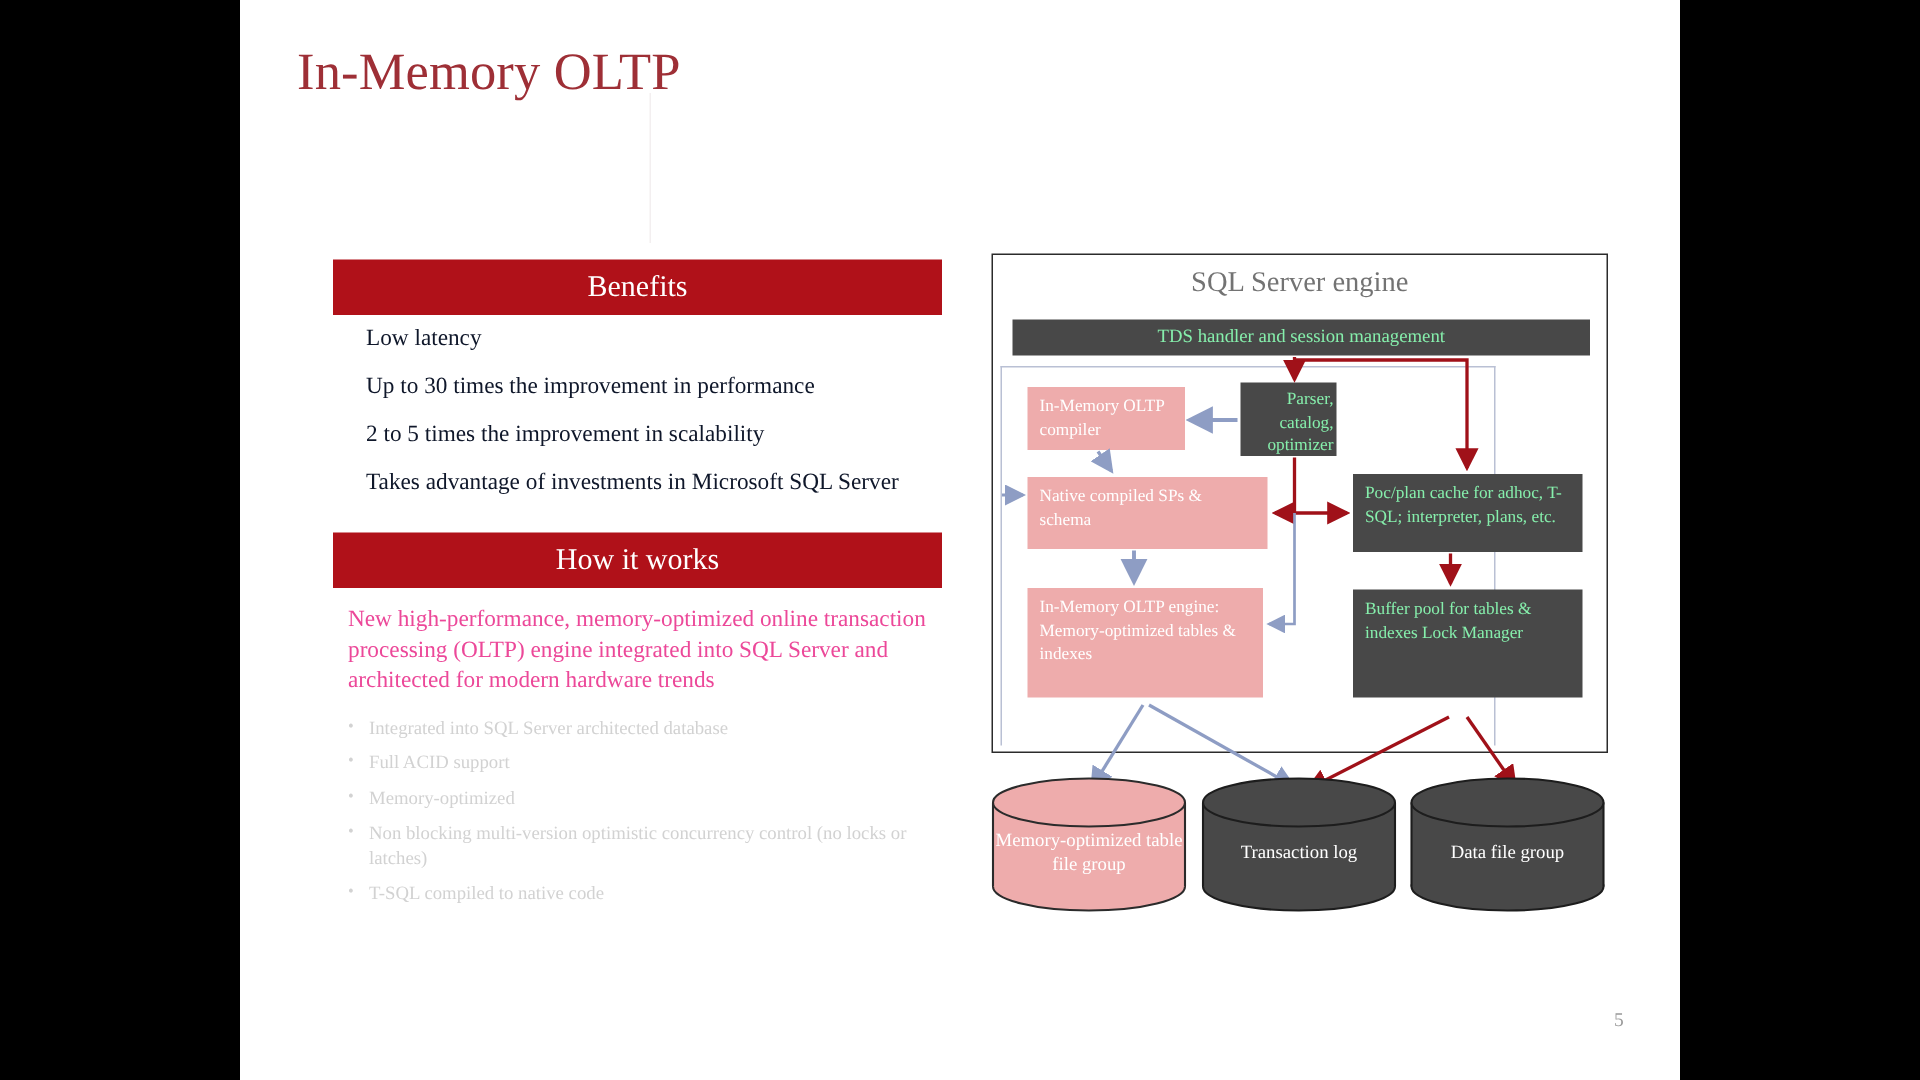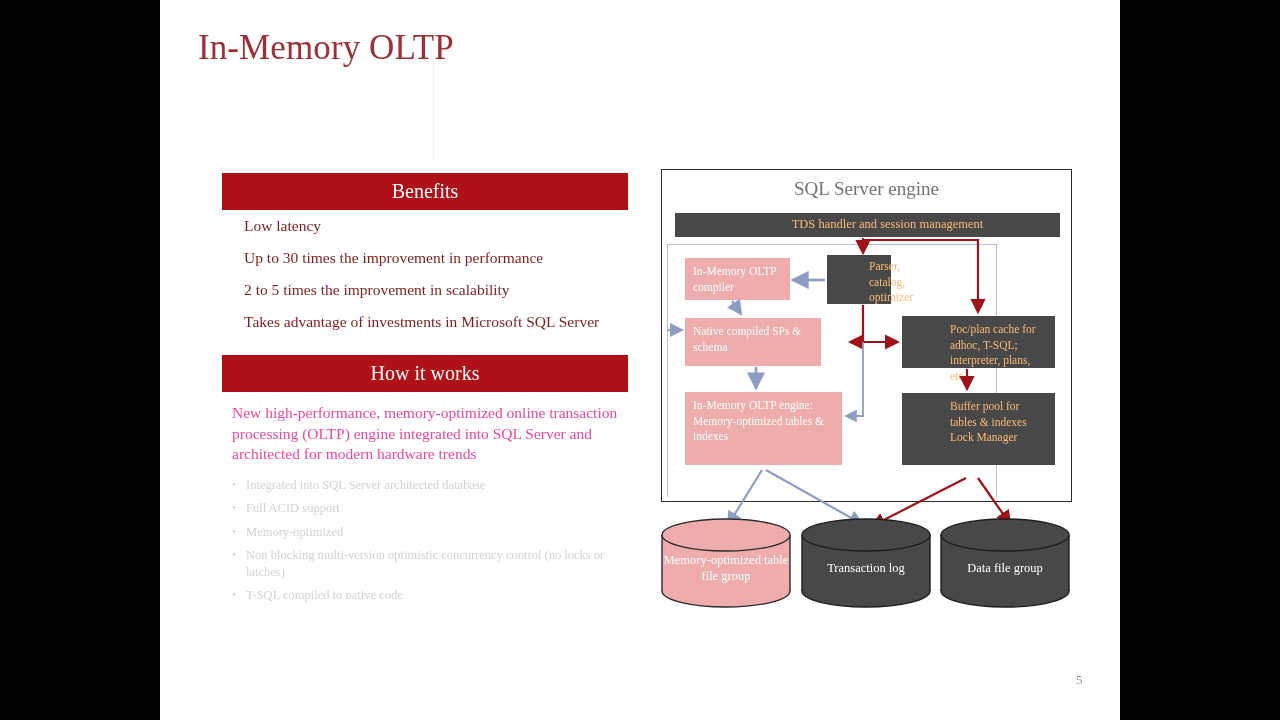--- a/index.html
+++ b/index.html
@@ -66,21 +66,21 @@
     padding: 6px 0 7px 0;
     line-height: 24px;
   }
   #benefits-list {
     margin: 0;
     padding: 0;
     list-style: none;
   }
   #benefits-list li {
     font-size: 15.5px;
-    color: #7f1d1d;
+    color: #0f172a;
     line-height: 20px;
     padding: 6px 0 6px 22px;
   }
   #howitworks-body {
     font-size: 15.5px;
     color: #ec4899;
     line-height: 20.5px;
     padding: 11px 10px 0 10px;
   }
   #howitworks-bullets {
@@ -120,23 +120,22 @@
     left: 0;
     top: 8px;
     width: 100%;
     text-align: center;
     font-size: 19px;
     color: #737373;
   }
   .dark-box {
     position: absolute;
     background: #484848;
-    color: #fdba74;
-    box-sizing: border-box;
-    padding-left: 40px;
+    color: #86efac;
+    box-sizing: border-box;
   }
   .pink-box {
     position: absolute;
     background: #eeacac;
     color: #ffffff;
     box-sizing: border-box;
   }
   .box-text {
     font-size: 11.5px;
     line-height: 15.5px;
@@ -151,21 +150,21 @@
   #inner-frame {
     position: absolute;
     left: 5px; top: 74px; width: 330px; height: 253px;
     border: 1.5px solid #b9c0d4;
     border-bottom: none;
     box-sizing: border-box;
   }
   #oltp-compiler-box { left: 23px; top: 88px; width: 105px; height: 42px; }
   #parser-box { left: 165px; top: 85px; width: 64px; height: 49px; text-align: right; }
   #parser-box .box-text { padding: 4px 2px; }
-  #native-sps-box { left: 23px; top: 148px; width: 136px; height: 48px; }
+  #native-sps-box { left: 23px; top: 148px; width: 160px; height: 48px; }
   #poc-plan-box { left: 240px; top: 146px; width: 153px; height: 52px; }
   #oltp-engine-box { left: 23px; top: 222px; width: 157px; height: 73px; }
   #buffer-pool-box { left: 240px; top: 223px; width: 153px; height: 72px; }
 
   
   .cyl {
     position: absolute;
     width: 132px;
     height: 92px;
   }

